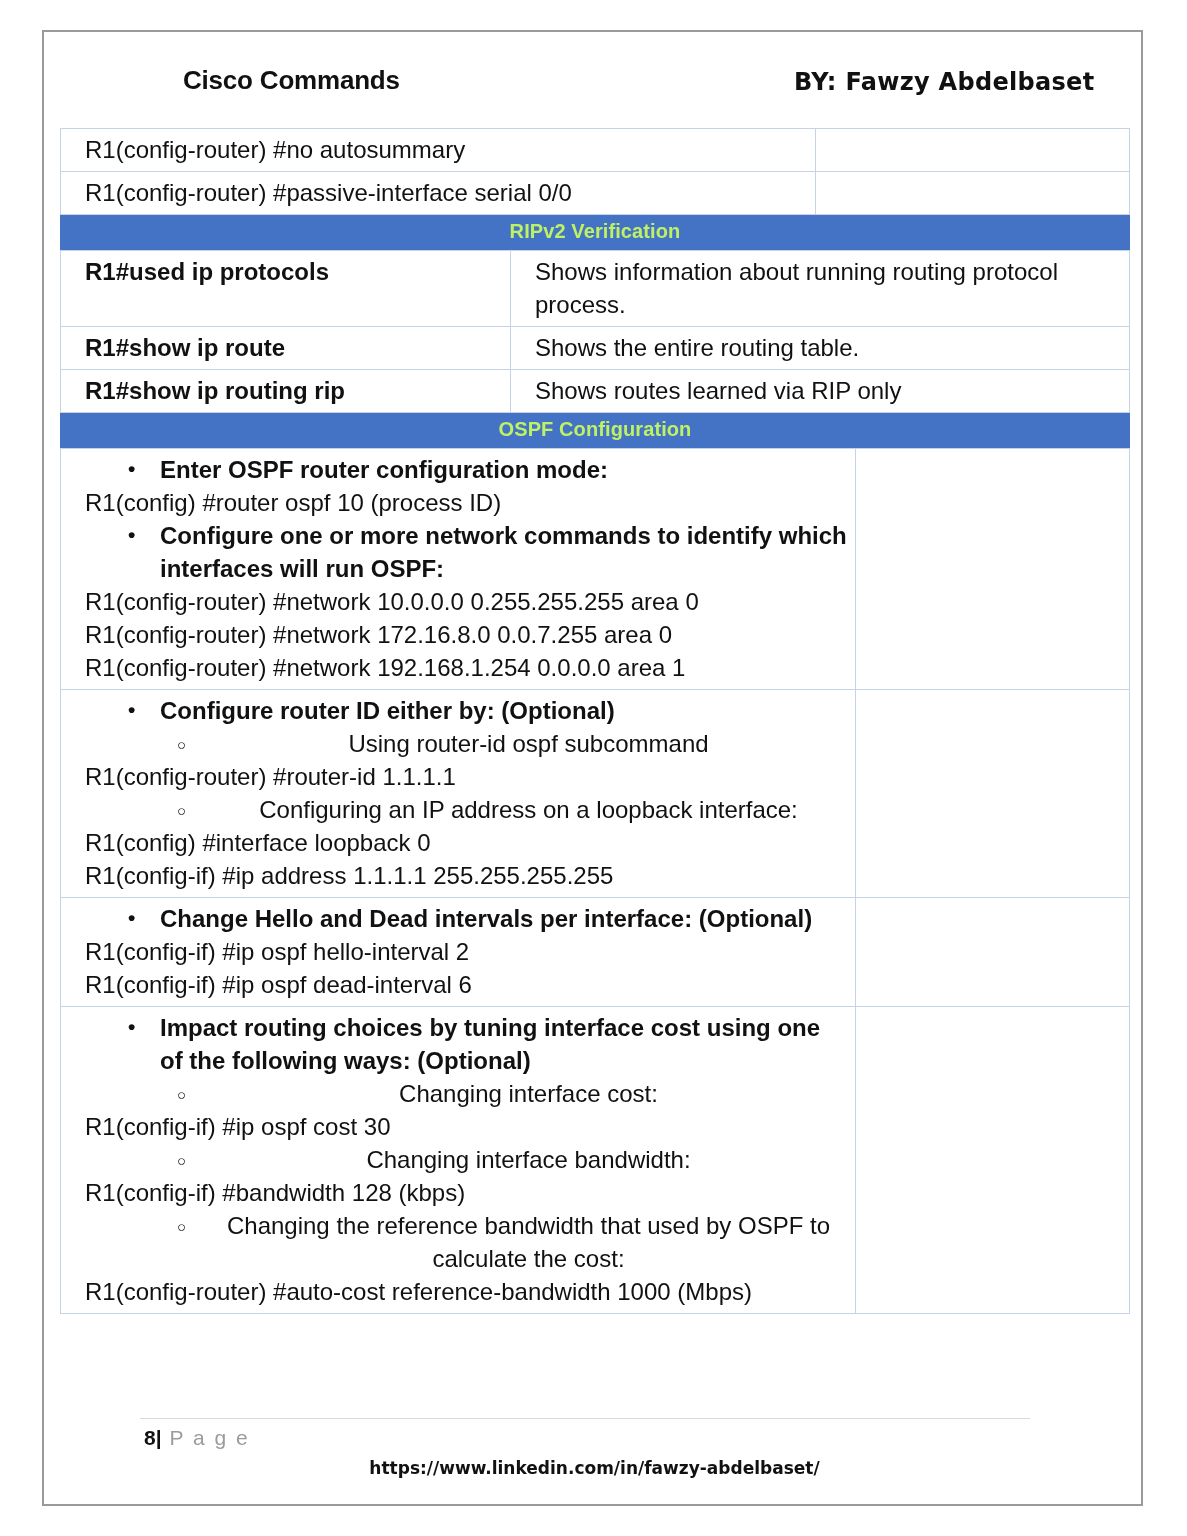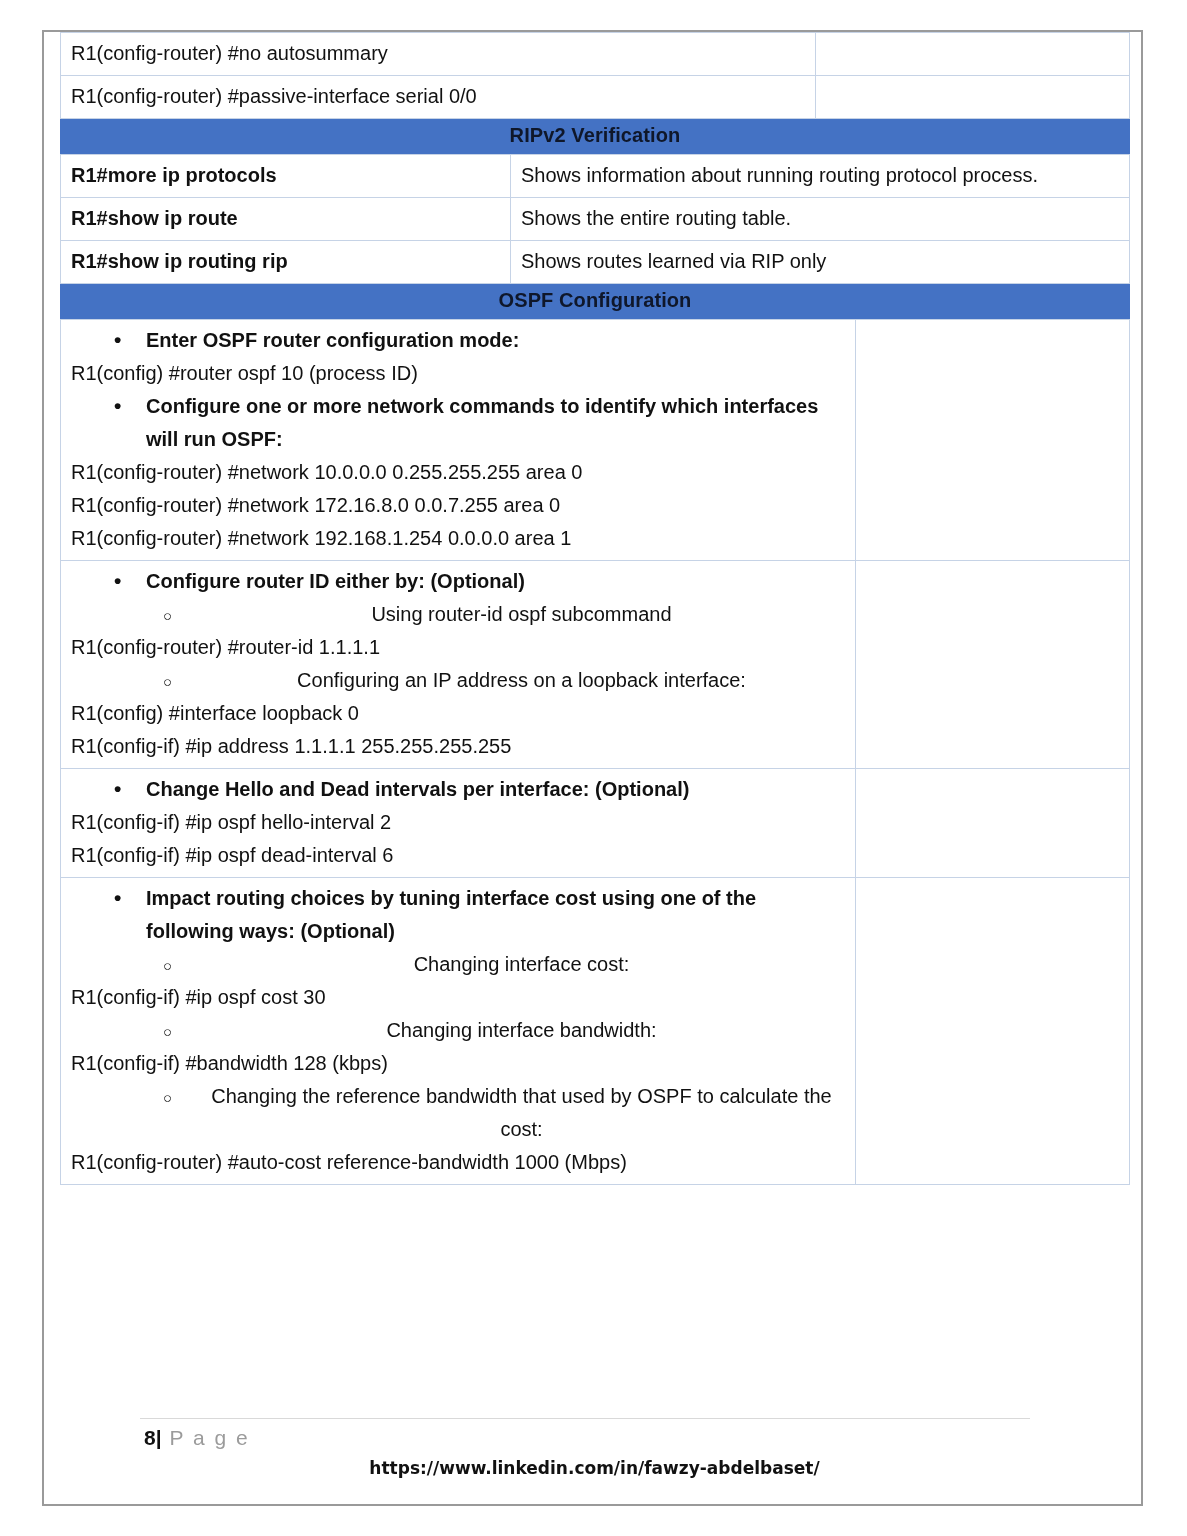--- a/index.html
+++ b/index.html
@@ -42,30 +42,30 @@
   
   .tbl {
     width: 1069px;
     margin: 0 16px;
     border-collapse: collapse;
     table-layout: fixed;
   }
   .tbl td {
     border: 1px solid #c6d3e6;
     vertical-align: top;
-    padding: 4px 8px 5px 10px;
-    font-size: 20px;
+    padding: 4px 8px 5px 24px;
+    font-size: 24px;
     line-height: 33px;
     color: #111;
   }
   .tbl td.blank { border-color: #c6d3e6; }
   .section-head td {
     background: #4472C4;
     border: 1px solid #4472C4;
-    color: #0f172a;
+    color: #bef264;
     font-weight: bold;
     text-align: center;
     font-size: 20px;
     line-height: 29px;
     padding: 2px 0 3px 0;
     letter-spacing: 0.1px;
   }
   .cmd-bold { font-weight: bold; }
   b { font-weight: normal; }
 
@@ -130,20 +130,24 @@
     font-weight: bold;
     color: #111;
     font-family: "DejaVu Sans", sans-serif;
   }
 </style>
 </head>
 <body>
 
 <div id="page">
 
+  <div class="doc-header">
+    <div class="doc-title">Cisco Commands</div>
+    <div class="doc-author">BY:  Fawzy  Abdelbaset</div>
+  </div>
 
   <table class="tbl">
     <colgroup>
       <col style="width:755px">
       <col style="width:314px">
     </colgroup>
     <tbody>
 
       <tr>
         <td>R1(config-router) #no autosummary</td>
@@ -160,21 +164,21 @@
     </tbody>
   </table>
 
   <table class="tbl">
     <colgroup>
       <col style="width:450px">
       <col style="width:619px">
     </colgroup>
     <tbody>
       <tr>
-        <td class="cmd-bold">R1#more ip protocols</td>
+        <td class="cmd-bold">R1#used ip protocols</td>
         <td>Shows information about running routing protocol process.</td>
       </tr>
       <tr>
         <td class="cmd-bold">R1#show ip route</td>
         <td>Shows the entire routing table.</td>
       </tr>
       <tr>
         <td class="cmd-bold">R1#show ip routing rip</td>
         <td>Shows routes learned via RIP only</td>
       </tr>

